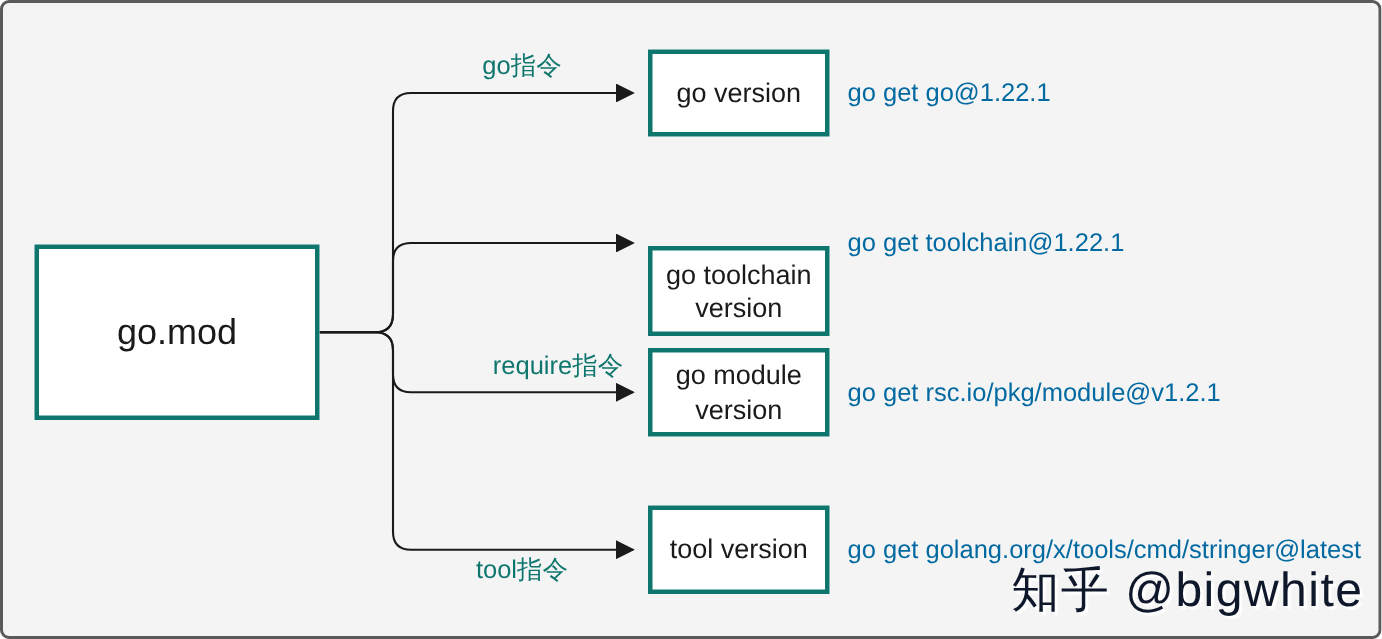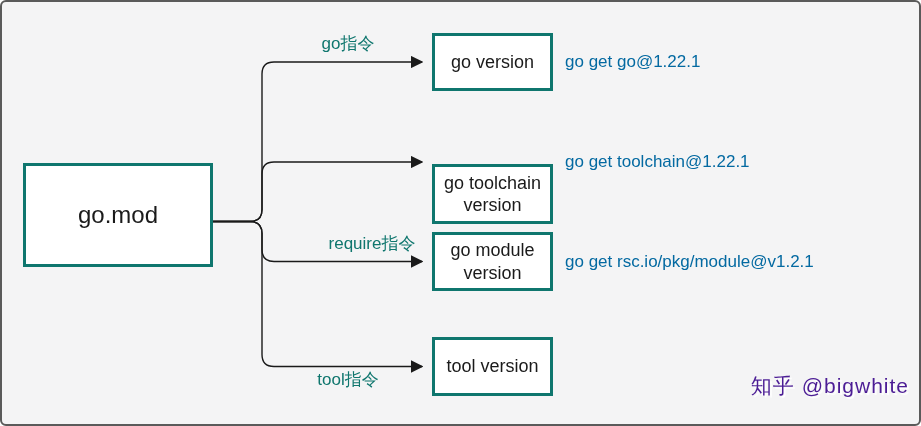--- a/index.html
+++ b/index.html
@@ -33,21 +33,21 @@
     align-items: center;
     justify-content: center;
     text-align: center;
     color: #1a1a1a;
     font-size: 18px;
     line-height: 1.25;
     padding: 2px 6px;
   }
   .node.root {
     left: 21px; top: 161px;
-    width: 190px; height: 104px;
+    width: 190px; height: 117px;
     font-size: 24px;
   }
   .node.b1 { left: 430px; top: 31px;  width: 121px; height: 58px; }
   .node.b2 { left: 430px; top: 130px; width: 121px; height: 60px; margin-top: 32px; }
   .node.b3 { left: 430px; top: 230px; width: 121px; height: 59px; }
   .node.b4 { left: 430px; top: 335px; width: 121px; height: 59px; }
   .edge-label {
     position: absolute;
     left: 260px;
     width: 172px;
@@ -69,23 +69,23 @@
     white-space: nowrap;
   }
   .c1 { top: 50px; }
   .c2 { top: 150px; }
   .c3 { top: 250px; }
   .c4 { top: 355px; }
   .watermark {
     position: absolute;
     right: 10px;
     top: 370px;
-    font-size: 21px;
+    font-size: 32px;
     letter-spacing: 1px;
-    color: #4c1d95;
+    color: #0f172a;
     text-shadow: 2px 2px 1px #ffffff;
     white-space: nowrap;
   }
 </style>
 </head>
 <body>
 
 <div class="canvas">
 
   <svg class="connectors" viewBox="0 0 921 426" xmlns="http://www.w3.org/2000/svg">
@@ -119,16 +119,17 @@
   <div class="node b3">
     <span>go module version</span>
   </div>
   <div class="node b4">
     <span>tool version</span>
   </div>
 
   <div class="command c1">go get go@1.22.1</div>
   <div class="command c2">go get toolchain@1.22.1</div>
   <div class="command c3">go get rsc.io/pkg/module@v1.2.1</div>
+  <div class="command c4">go get golang.org/x/tools/cmd/stringer@latest</div>
 
   <div class="watermark">知乎 @bigwhite</div>
 
 </div>
 
 </body></html>

